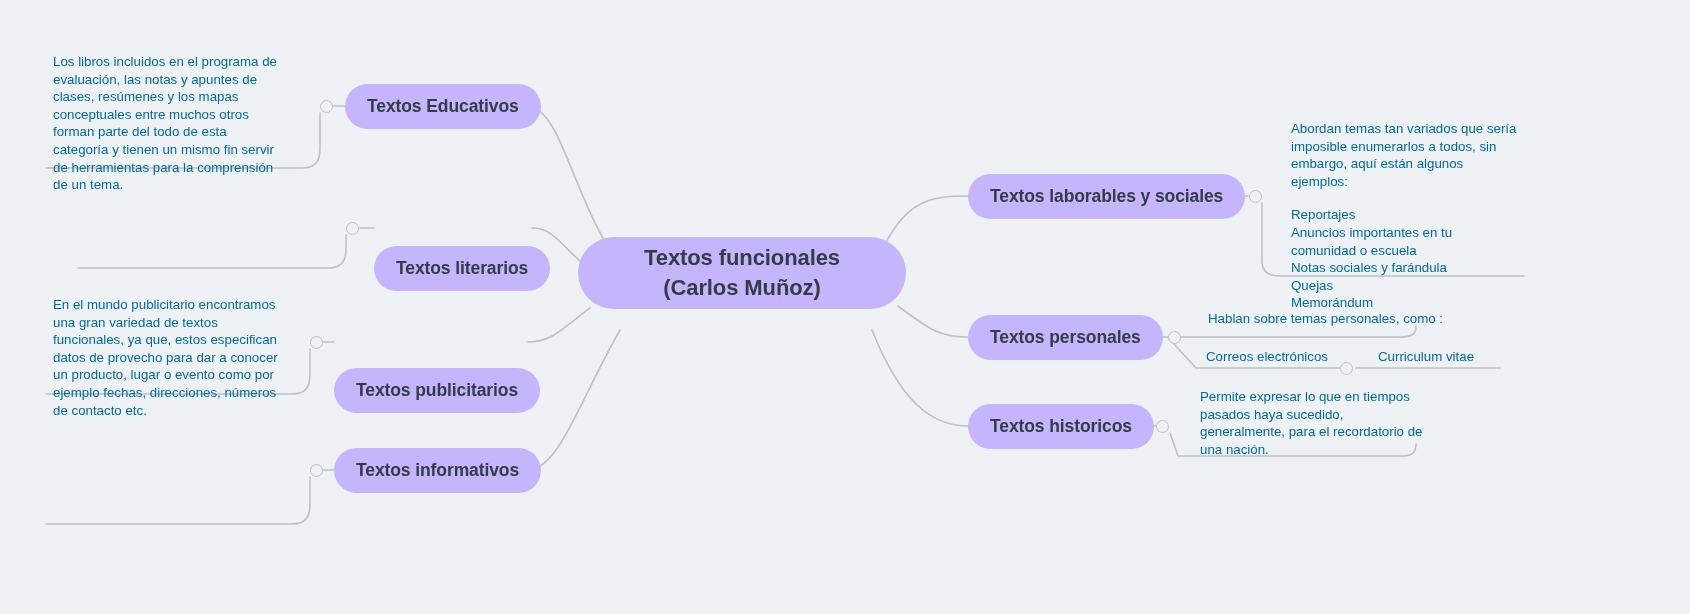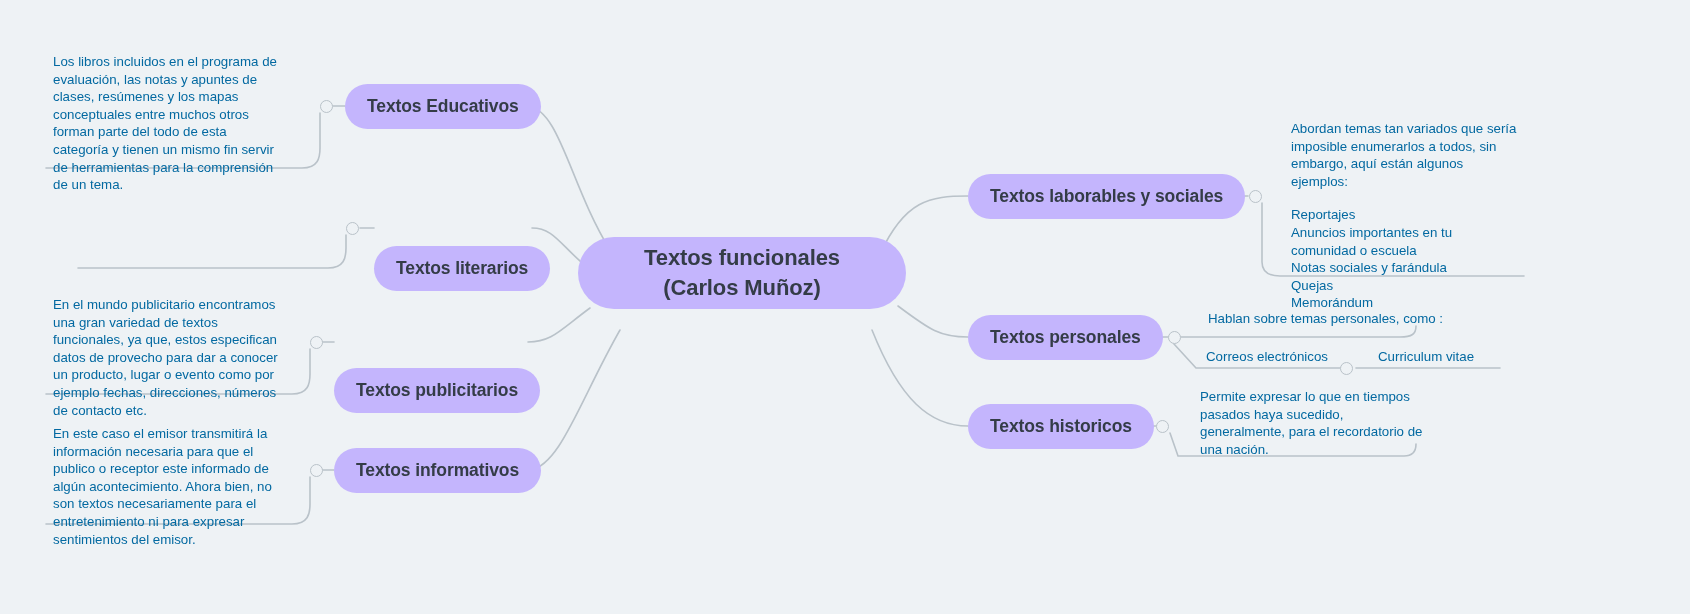--- a/index.html
+++ b/index.html
@@ -148,23 +148,20 @@
 
   <div class="note" style="left:53px; top:53px; width:232px;">
     <p class="para">Los libros incluidos en el programa de evaluación, las notas y apuntes de clases, resúmenes y los mapas conceptuales entre muchos otros forman parte del todo de esta categoría y tienen un mismo fin servir de herramientas para la comprensión de un tema.</p>
   </div>
 
 
   <div class="note" style="left:53px; top:296px; width:234px;">
     <p class="para">En el mundo publicitario encontramos una gran variedad de textos funcionales, ya que, estos especifican datos de provecho para dar a conocer un producto, lugar o evento como por ejemplo fechas, direcciones, números de contacto etc.</p>
   </div>
 
-  <div class="note" style="left:53px; top:425px; width:234px;">
-    <p class="para">En este caso el emisor transmitirá la información necesaria para que el publico o receptor este informado de algún acontecimiento. Ahora bien, no son textos necesariamente para el entretenimiento ni para expresar sentimientos del emisor.</p>
-  </div>
 
   <div class="note" style="left:1291px; top:120px; width:228px;">
     <p class="para">Abordan temas tan variados que sería imposible enumerarlos a todos, sin embargo, aquí están algunos ejemplos:</p>
     <div class="gap"></div>
     <p class="para">Reportajes</p>
     <p class="para">Anuncios importantes en tu comunidad o escuela</p>
     <p class="para">Notas sociales y farándula</p>
     <p class="para">Quejas</p>
     <p class="para">Memorándum</p>
   </div>

